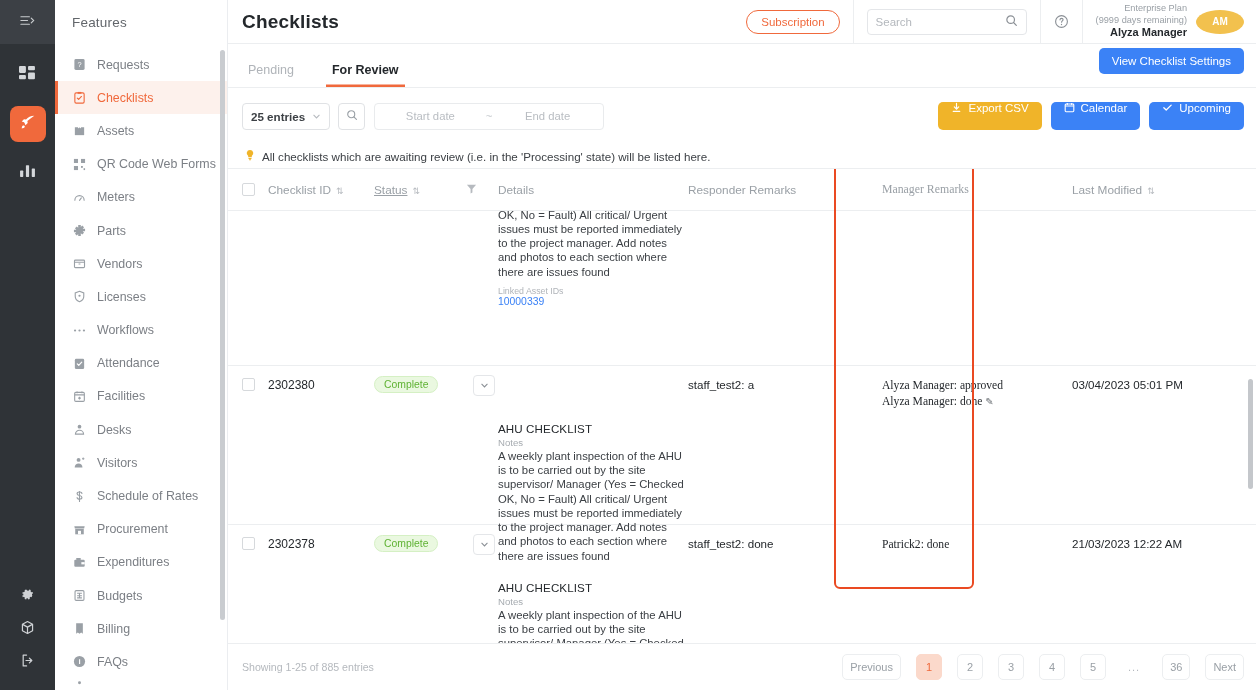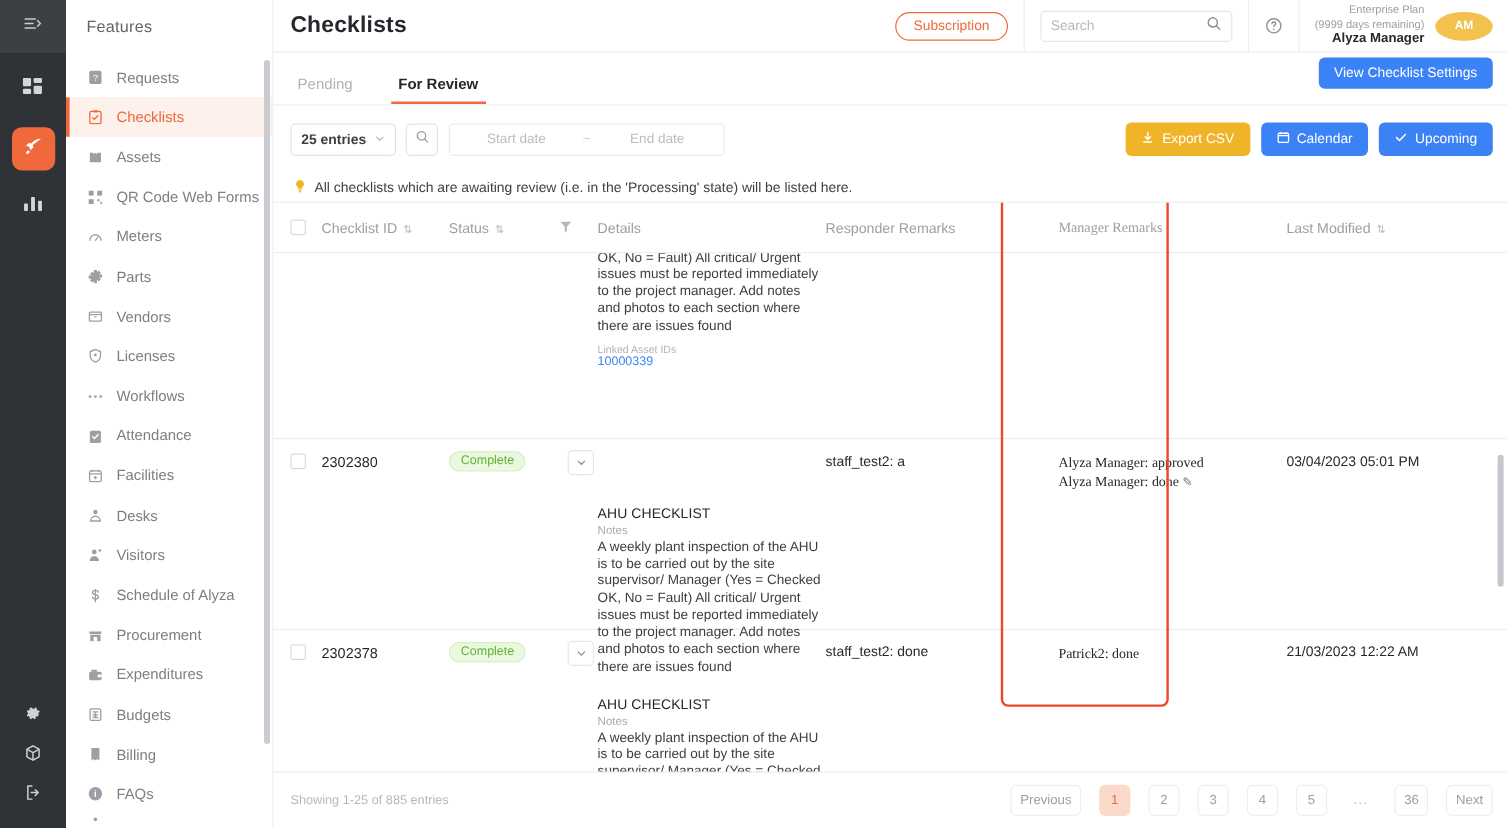--- a/index.html
+++ b/index.html
@@ -102,37 +102,37 @@
   }
   .daterange {
     height: 27px; border: 1px solid #e9ebed; border-radius: 4px; margin-left: 9px;
     display: flex; align-items: center; font-size: 11.3px; color: #b9bdc2; width: 230px;
   }
   .daterange .d { flex: 1; text-align: center; }
   .daterange .sep { color: #c6cace; }
   .fill { flex: 1; }
   .btn {
     height: 28px; border-radius: 5px; border: 0; color: #fff; font-size: 11.5px;
-    display: inline-flex; align-items: center; gap: 6px; padding: 0 13px; margin-left: 9px;
+    display: inline-flex; align-items: flex-start; gap: 6px; padding: 0 13px; margin-left: 9px;
     cursor: pointer; font-family: inherit;
   }
   .btn.amber { background: #f0b429; }
   .btn.blue { background: #3b82f6; }
 
   
   .hint { display: flex; align-items: center; gap: 6px; padding: 0 14px 0 16px;
           height: 24px; font-size: 11.6px; color: #3c4045; }
 
   
   .table-wrap { flex: 1; position: relative; overflow: hidden; border-top: 1px solid #eceef0; }
   .thead { display: flex; align-items: center; height: 42px; border-bottom: 1px solid #eceef0;
            font-size: 11.8px; color: #9aa0a6; }
   .col-check { width: 40px; flex: 0 0 40px; display: flex; justify-content: center; }
   .col-id { width: 106px; flex: 0 0 106px; }
-  .col-status { width: 92px; flex: 0 0 92px; }
+  .col-status { width: 92px; flex: 0 0 92px; text-decoration: underline; }
   .col-filter { width: 32px; flex: 0 0 32px; }
   .col-details { width: 190px; flex: 0 0 190px; }
   .col-resp { width: 194px; flex: 0 0 194px; }
   .col-mgr { width: 190px; flex: 0 0 190px; font-family: Liberation Serif, serif; }
   .col-mod { width: 200px; flex: 0 0 200px; }
   .sortico { display: inline-block; margin-left: 5px; color: #b6babf; font-size: 9px; line-height: 1; }
   .chk { width: 13px; height: 13px; border: 1px solid #d6d9dc; border-radius: 2px; background: #fff; }
 
   .row { display: flex; border-bottom: 1px solid #eceef0; font-size: 11.6px; color: #24282c; }
   .row > div { padding-top: 12px; }
@@ -359,21 +359,21 @@
         </span>
         <span>Visitors</span>
       </div>
       <div class="nav-item">
         <span class="nav-ico">
           <svg width="13" height="13" viewBox="0 0 14 14" fill="none" stroke="#9aa0a6" stroke-width="1.2" stroke-linecap="round">
               <path d="M7 1.6v10.8"></path>
               <path d="M9.6 3.8c0-1-1.2-1.6-2.6-1.6S4.4 2.8 4.4 4s1.2 1.7 2.6 2 2.6.8 2.6 2-1.2 1.8-2.6 1.8-2.6-.7-2.6-1.7"></path>
             </svg>
         </span>
-        <span>Schedule of Alyza</span>
+        <span>Schedule of Rates</span>
       </div>
       <div class="nav-item">
         <span class="nav-ico">
           <svg width="13" height="13" viewBox="0 0 14 14" fill="#9aa0a6">
               <path d="M1.4 3.6h11.2l-.6 2.2H2z"></path>
               <rect x="2.4" y="6.4" width="9.2" height="5.8"></rect>
               <rect x="5.4" y="8.4" width="3.2" height="3.8" fill="#fff"></rect>
             </svg>
         </span>
         <span>Procurement</span>

